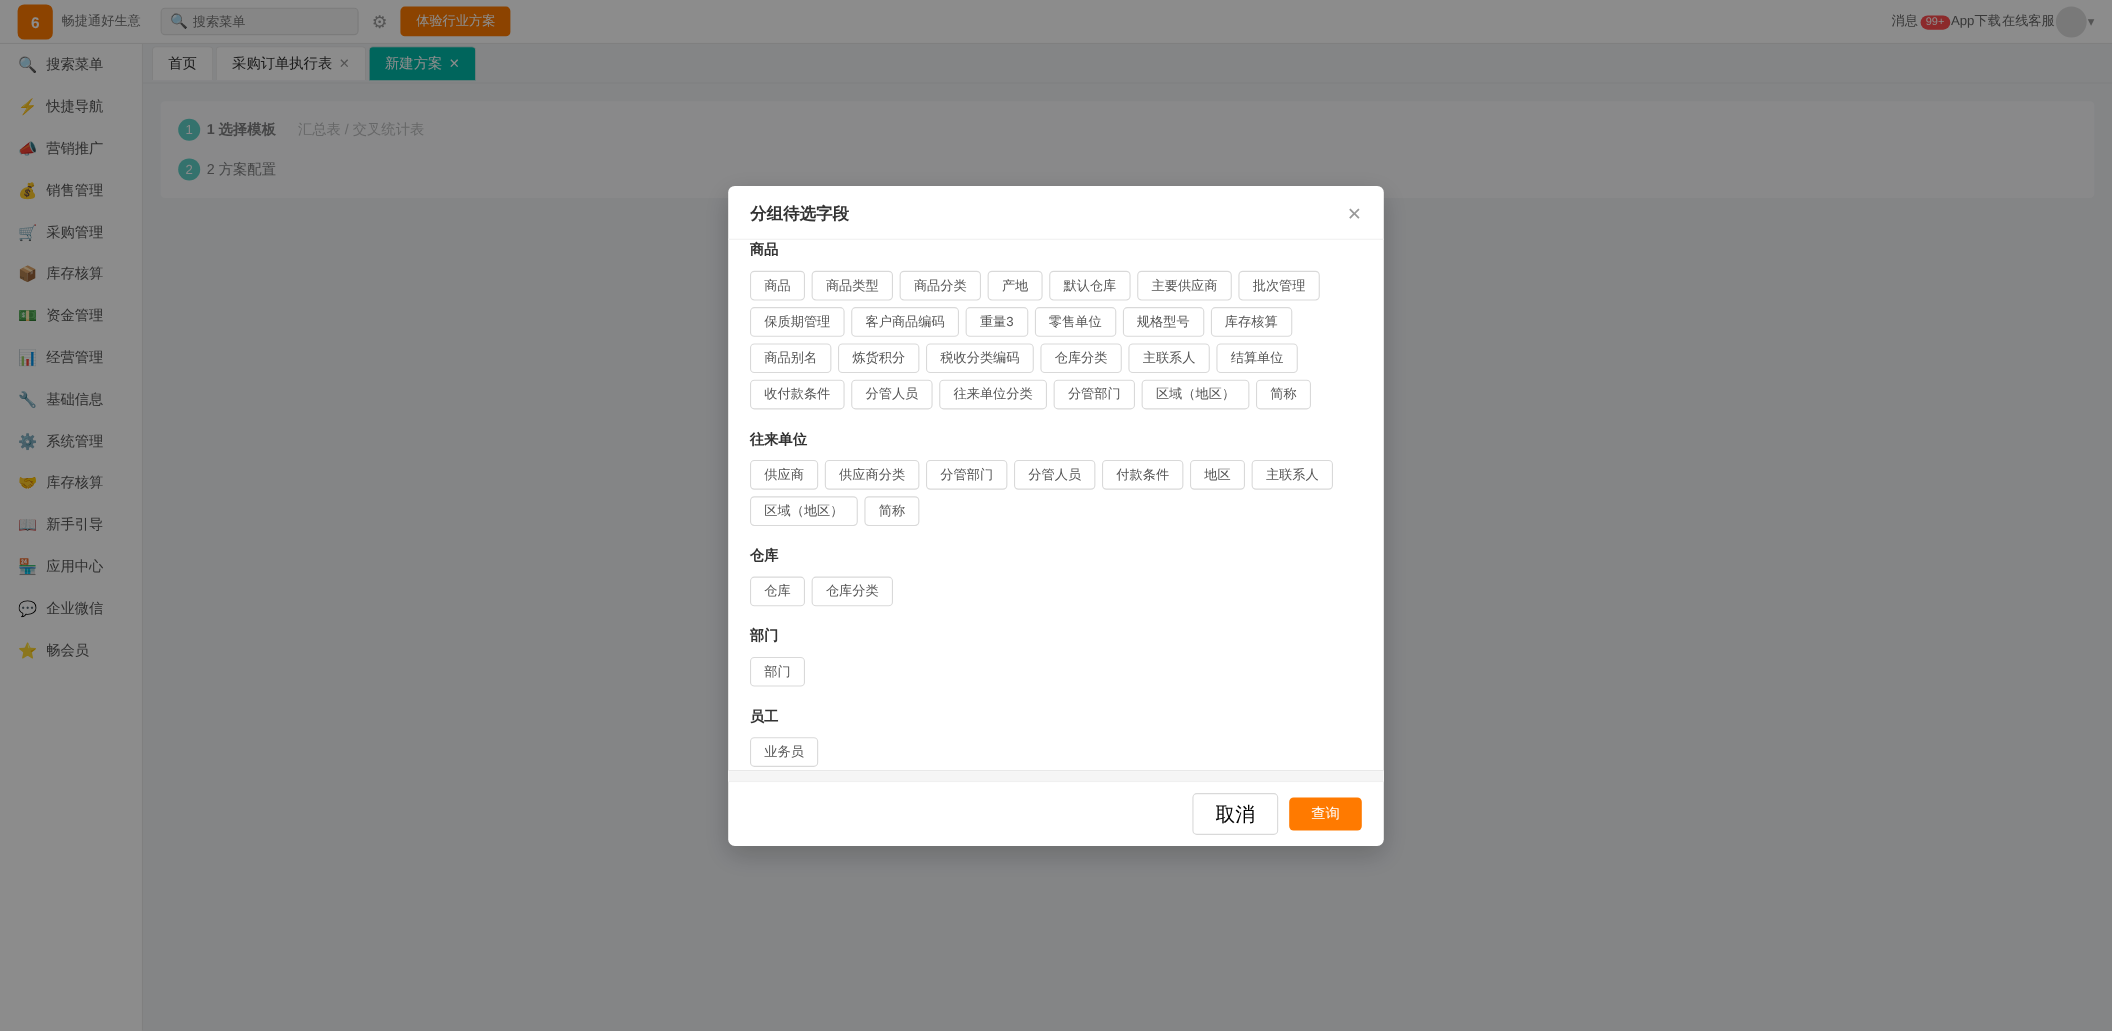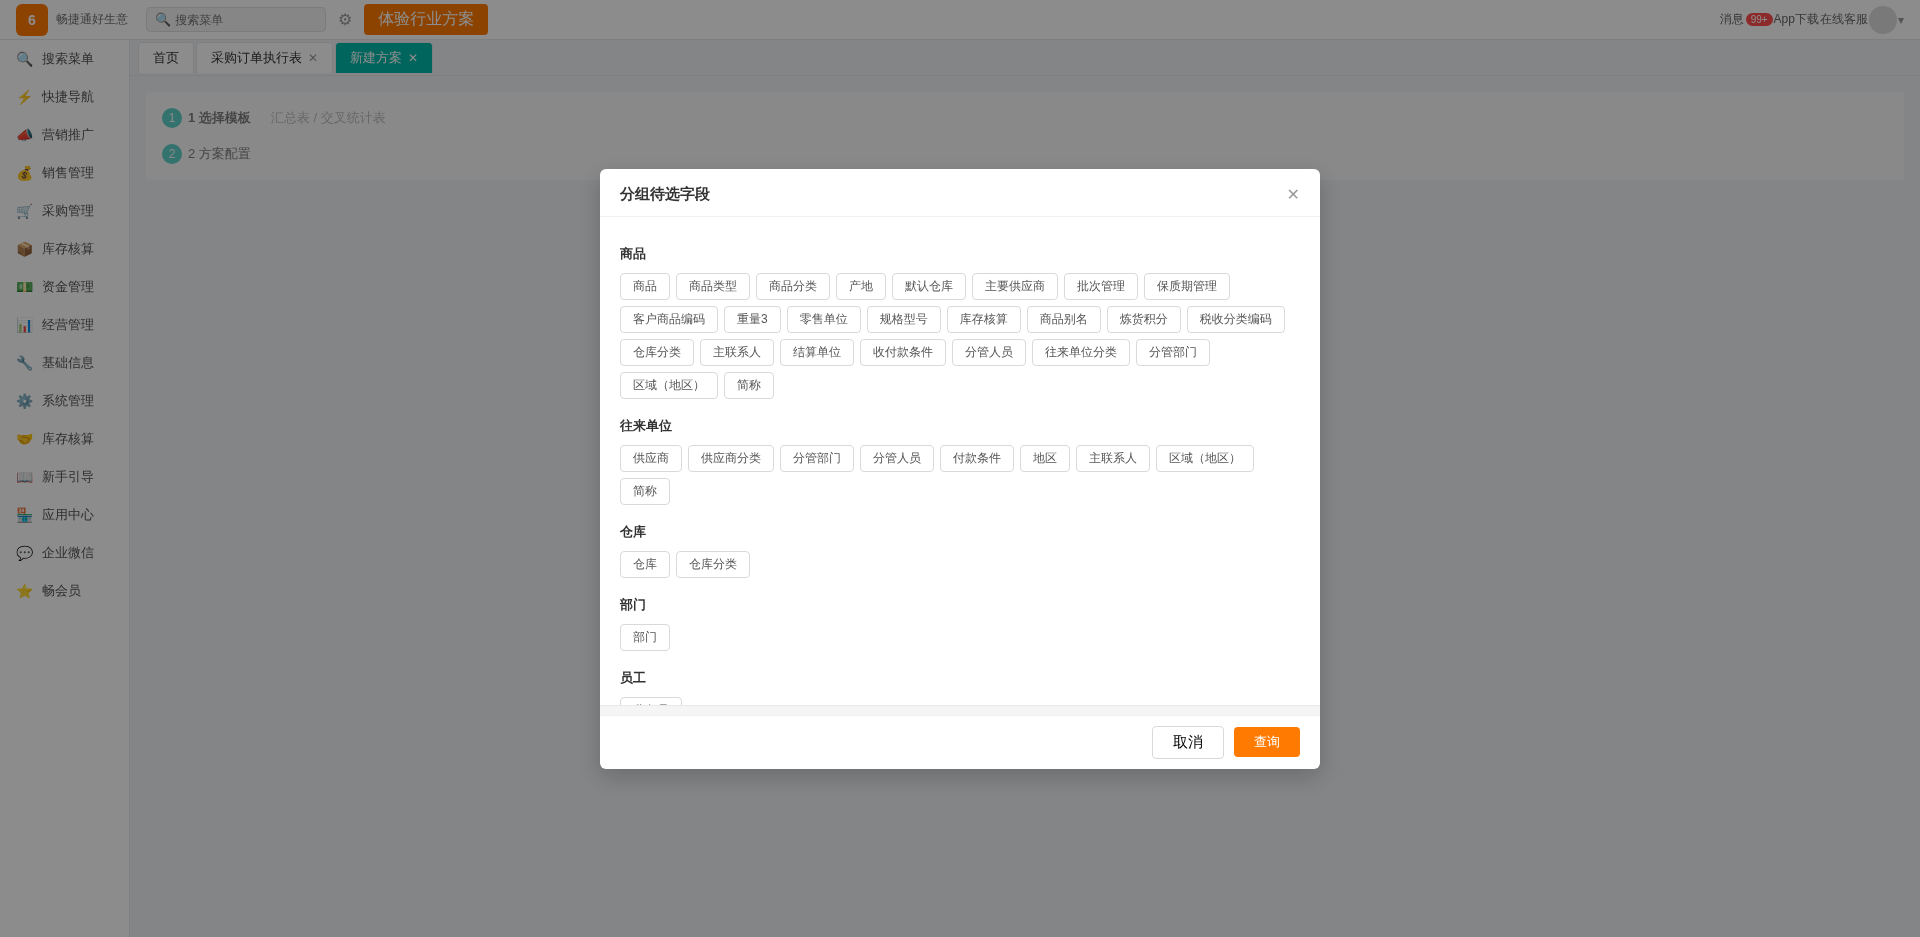--- a/index.html
+++ b/index.html
@@ -56,21 +56,21 @@
       outline: none;
       font-size: 12px;
       width: 120px;
     }
     .header-btn-orange {
       background: #ff7a00;
       color: #fff;
       border: none;
       border-radius: 4px;
       padding: 5px 14px;
-      font-size: 16px;
+      font-size: 12px;
       cursor: pointer;
       margin-left: 12px;
     }
     .header-right {
       display: flex;
       align-items: center;
       gap: 1px;
       font-size: 12px;
       color: #666;
     }
@@ -173,21 +173,21 @@
       z-index: 200;
       display: flex;
       align-items: center;
       justify-content: center;
     }
 
     
     .modal {
       background: #fff;
       border-radius: 6px;
-      width: 720px;
+      width: 596px;
       max-height: 600px;
       display: flex;
       flex-direction: column;
       box-shadow: 0 8px 24px rgba(0,0,0,0.2);
     }
     .modal-header {
       display: flex;
       align-items: center;
       justify-content: space-between;
       padding: 16px 20px 12px;
@@ -200,38 +200,38 @@
       color: #333;
     }
     .modal-close {
       cursor: pointer;
       color: #999;
       font-size: 16px;
     }
     .modal-body {
       overflow-y: auto;
       flex: 1;
-      padding: 28px 20px;
+      padding: 0 20px;
     }
     .modal-footer {
       border-top: 1px solid #f0f0f0;
       padding: 10px 20px;
       display: flex;
       align-items: center;
       justify-content: flex-end;
       gap: 10px;
       flex-shrink: 0;
     }
     .btn-cancel {
       padding: 6px 20px;
       border: 1px solid #d9d9d9;
       border-radius: 4px;
       background: #fff;
       cursor: pointer;
-      font-size: 15px;
+      font-size: 18px;
     }
     .btn-confirm {
       padding: 6px 20px;
       border: none;
       border-radius: 4px;
       background: #ff7a00;
       color: #fff;
       cursor: pointer;
       font-size: 13px;
     }

